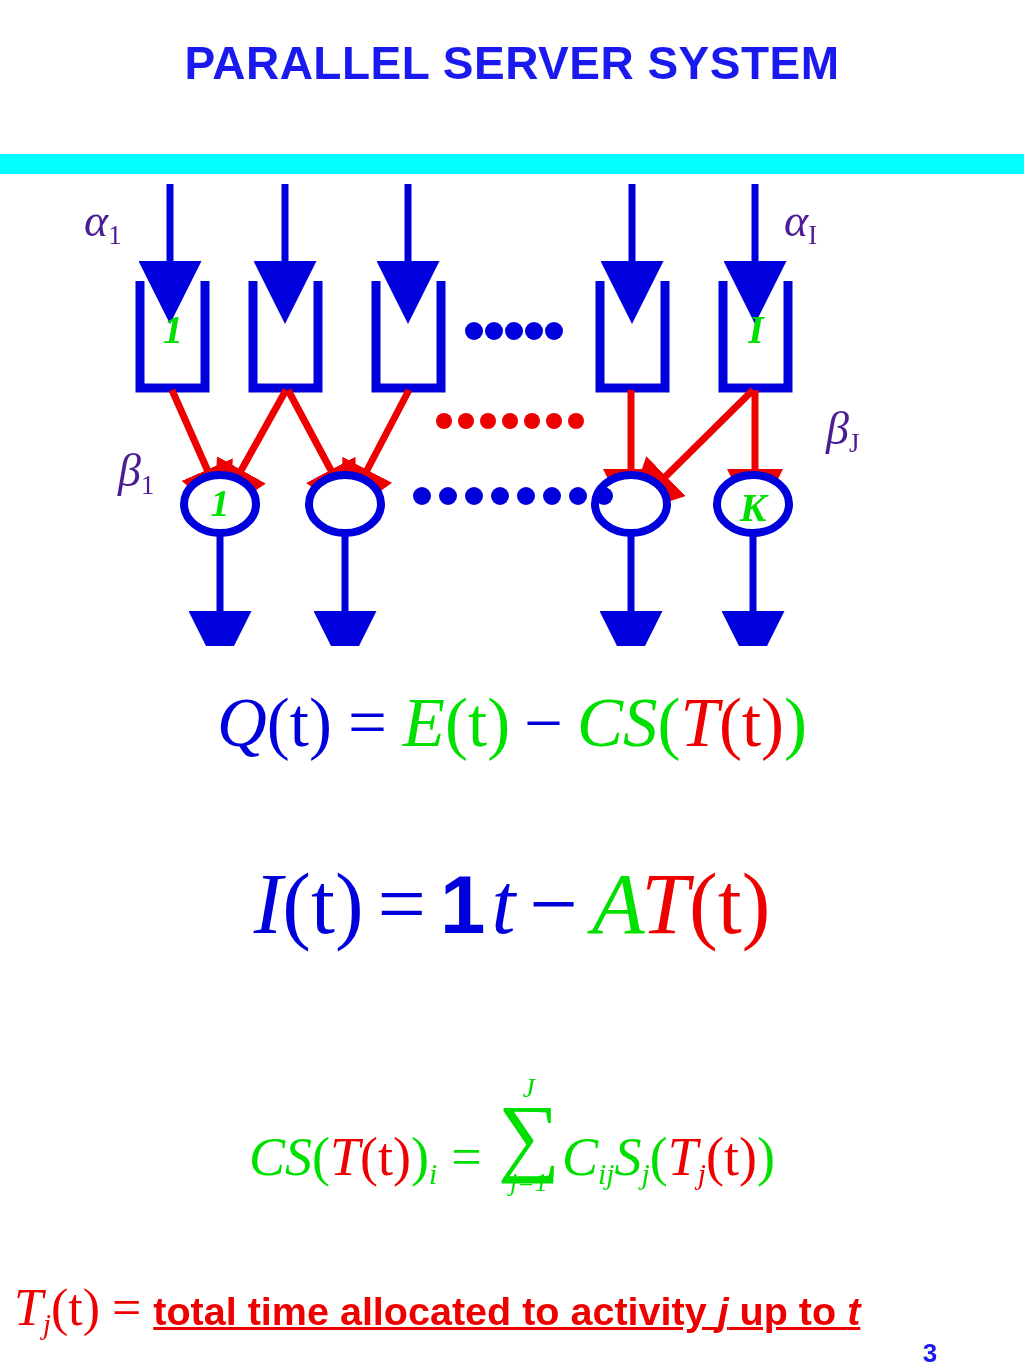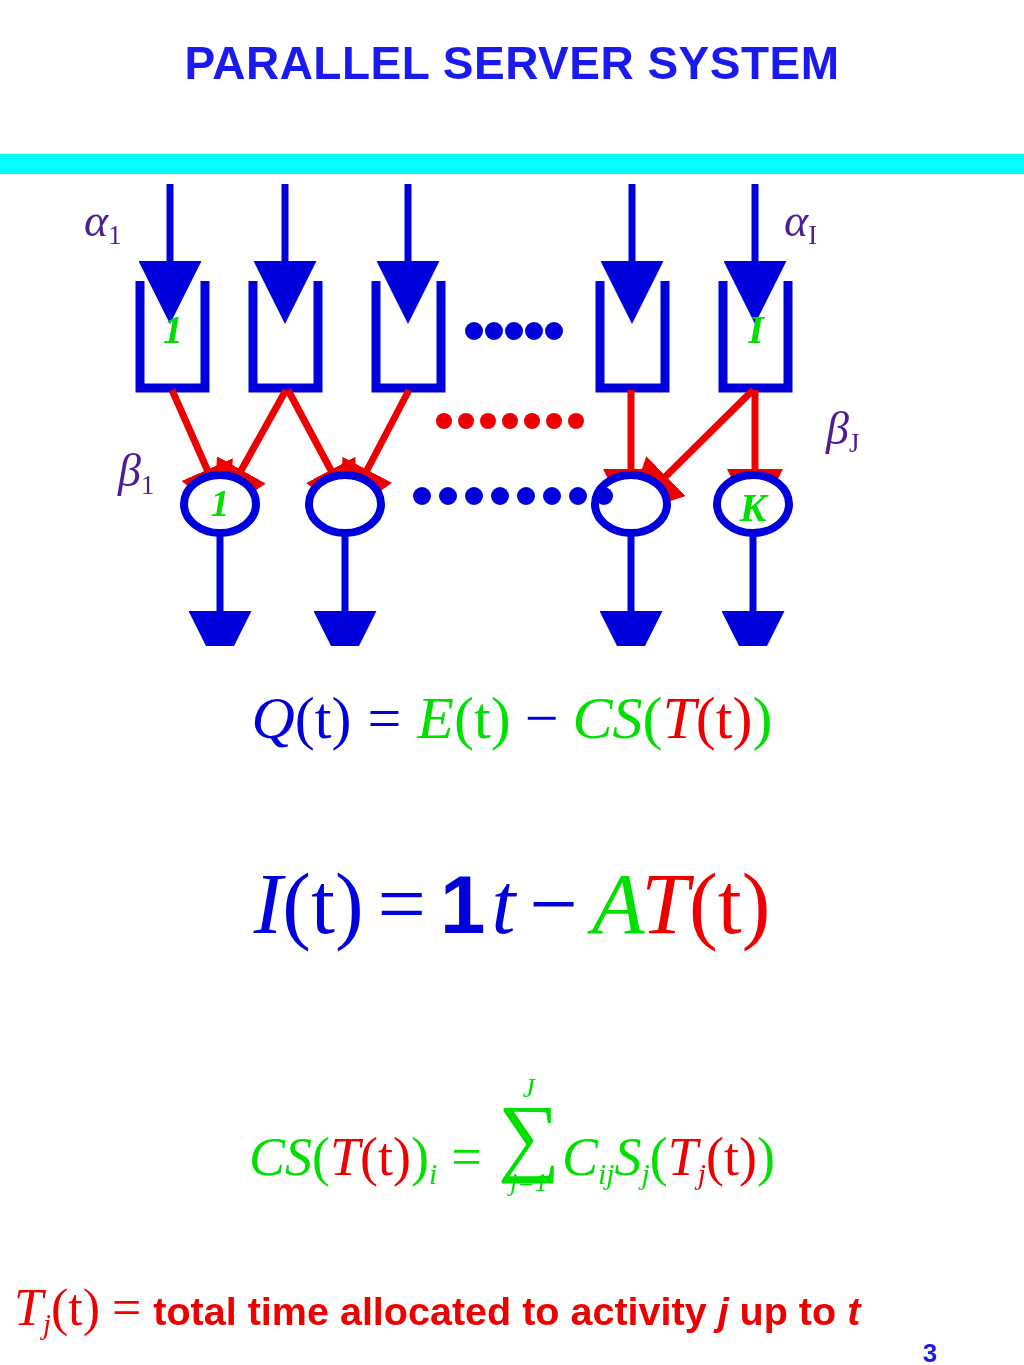--- a/index.html
+++ b/index.html
@@ -51,21 +51,21 @@
   }
   .eq {
     position: absolute;
     width: 1024px;
     text-align: center;
     font-family: "Liberation Serif", serif;
     white-space: nowrap;
   }
   #eq-q {
     top: 678px;
-    font-size: 60px;
+    font-size: 69px;
   }
   #eq-i {
     top: 840px;
     font-size: 86px;
     margin-top: 8px;
   }
   #eq-cs {
     top: 1070px;
     font-size: 54px;
   }
@@ -117,20 +117,21 @@
     display: block;
     font-size: 0.48em;
     font-style: italic;
   }
   #tj-text {
     font-family: "Liberation Sans", sans-serif;
     font-weight: bold;
     font-style: normal;
     font-size: 0.76em;
     color: #ee0000;
+    text-decoration: underline;
   }
   #tj-text .ital { font-style: italic; }
   #page-number {
     position: absolute;
     left: 900px;
     top: 1332px;
     width: 60px;
     text-align: center;
     font-family: "Liberation Sans", sans-serif;
     font-weight: bold;

